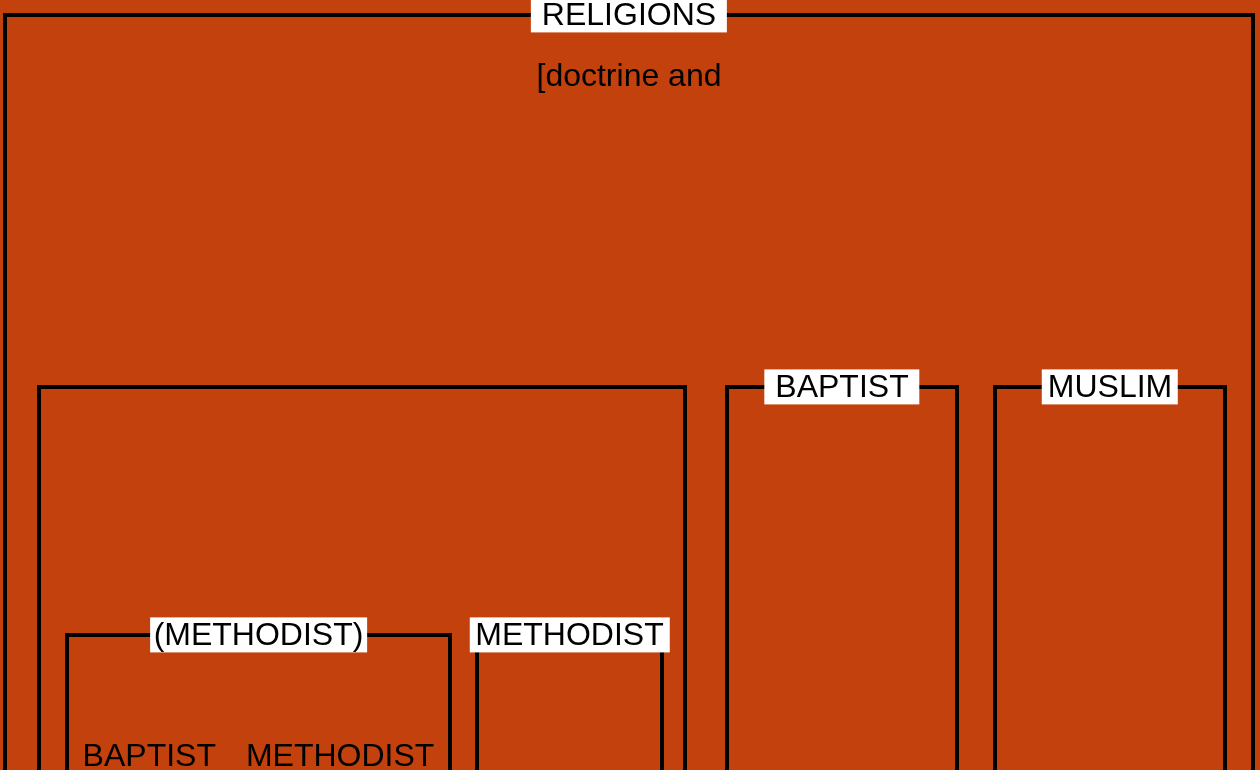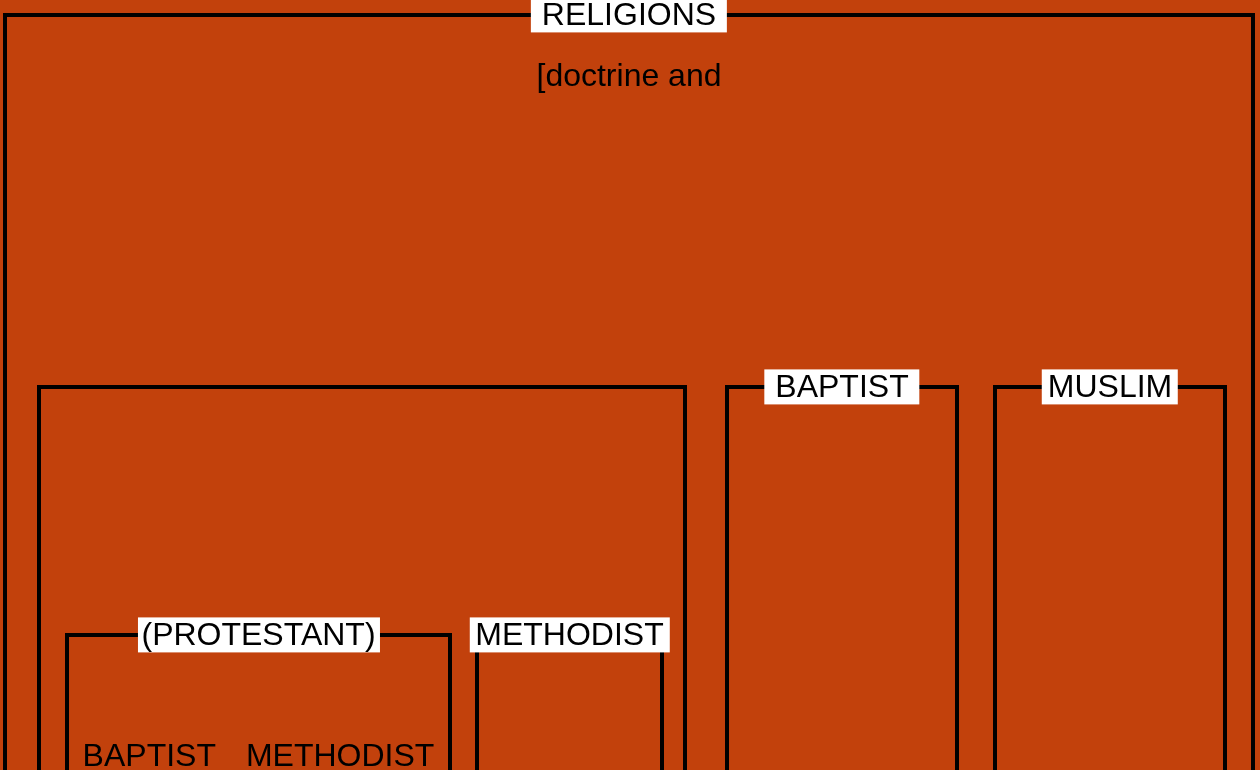--- a/index.html
+++ b/index.html
@@ -74,21 +74,21 @@
   <div class="box" id="religions-box">
     <span class="box-label">RELIGIONS</span>
 
     <div class="annotation">
       <div>[doctrine and</div>
     </div>
 
     <div class="box" id="christian-box">
 
       <div class="box" id="protestant-box">
-        <span class="box-label tight">(PROTESTANT)</span>
+        <span class="box-label tight">(METHODIST)</span>
         <div class="members">
           <span>BAPTIST</span>
           <span>METHODIST</span>
         </div>
       </div>
 
       <div class="box" id="catholic-box">
         <span class="box-label snug">METHODIST</span>
       </div>
     </div>

